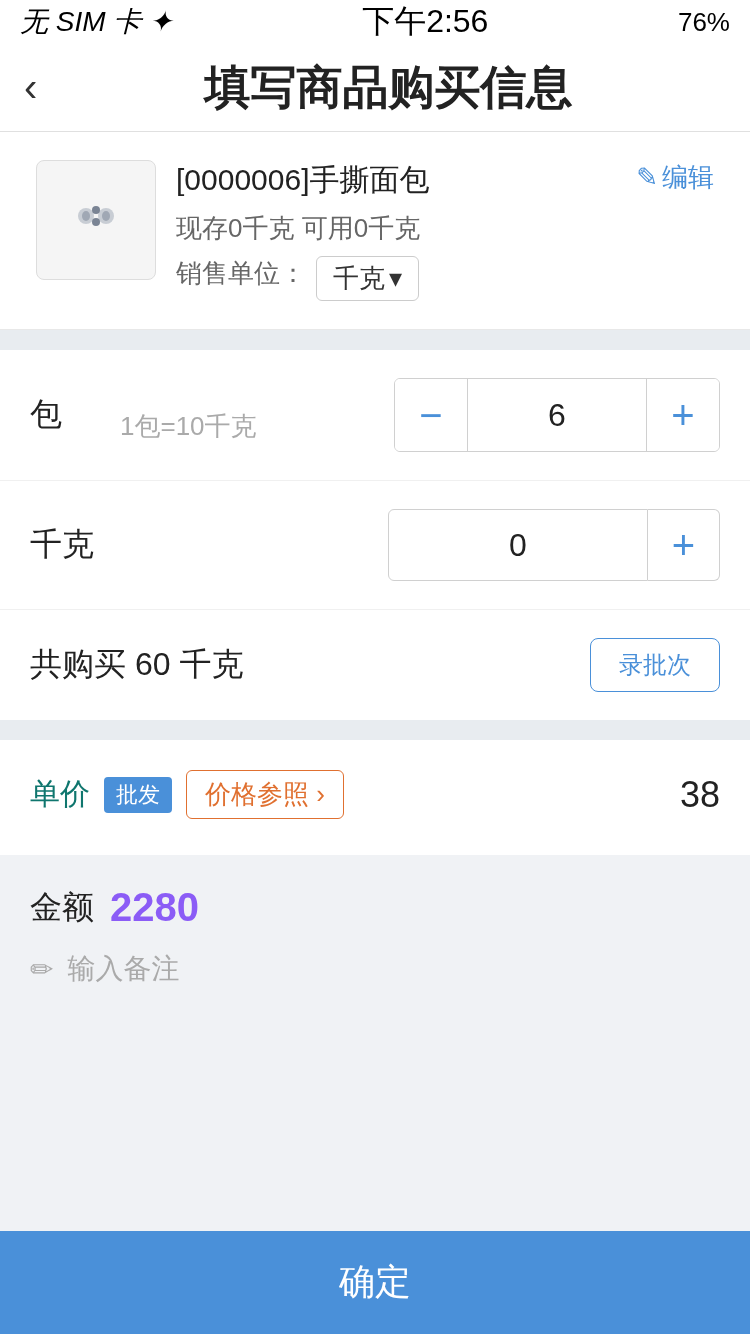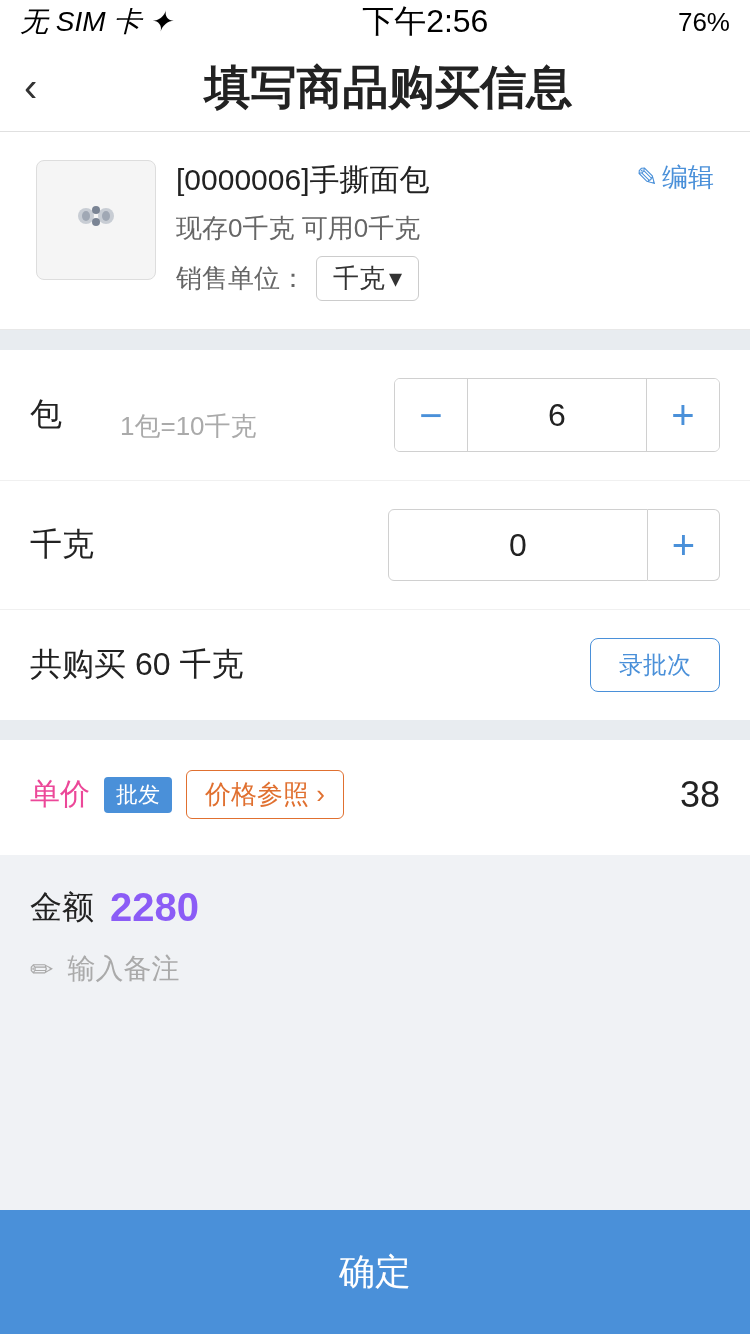--- a/index.html
+++ b/index.html
@@ -69,21 +69,21 @@
       border-radius: 8px;
       display: flex;
       align-items: center;
       justify-content: center;
       flex-shrink: 0;
     }
     .product-image svg { width: 64px; height: 64px; }
     .product-info { flex: 1; }
     .product-name { font-size: 30px; font-weight: 500; color: #222; margin-bottom: 10px; }
     .product-stock { font-size: 26px; color: #666; margin-bottom: 10px; }
-    .product-unit { font-size: 26px; color: #666; display: flex; align-items: center; gap: 10px; }
+    .product-unit { font-size: 26px; color: #666; display: flex; align-items: flex-start; gap: 10px; }
     .unit-select {
       border: 1px solid #ccc;
       border-radius: 6px;
       padding: 4px 16px;
       font-size: 26px;
       color: #333;
       background: #fff;
       display: flex;
       align-items: center;
       gap: 4px;
@@ -223,21 +223,21 @@
       justify-content: space-between;
       margin-bottom: 16px;
     }
     .price-left {
       display: flex;
       align-items: center;
       gap: 14px;
     }
     .price-label {
       font-size: 30px;
-      color: #ec4899;
+      color: #0f766e;
     }
     .badge-pifa {
       background: #4a90d9;
       color: #fff;
       font-size: 22px;
       padding: 3px 12px;
       border-radius: 4px;
     }
     .price-ref-btn {
       border: 1px solid #e07030;
@@ -288,21 +288,21 @@
     }
 
     
     .content-spacer {
       flex: 1;
       background: #f0f2f5;
     }
 
     
     .confirm-bar {
-      height: 124px;
+      height: 103px;
       background: #4a90d9;
       display: flex;
       align-items: center;
       justify-content: center;
       cursor: pointer;
       margin-top: auto;
     }
     .confirm-text {
       font-size: 36px;
       color: #fff;

